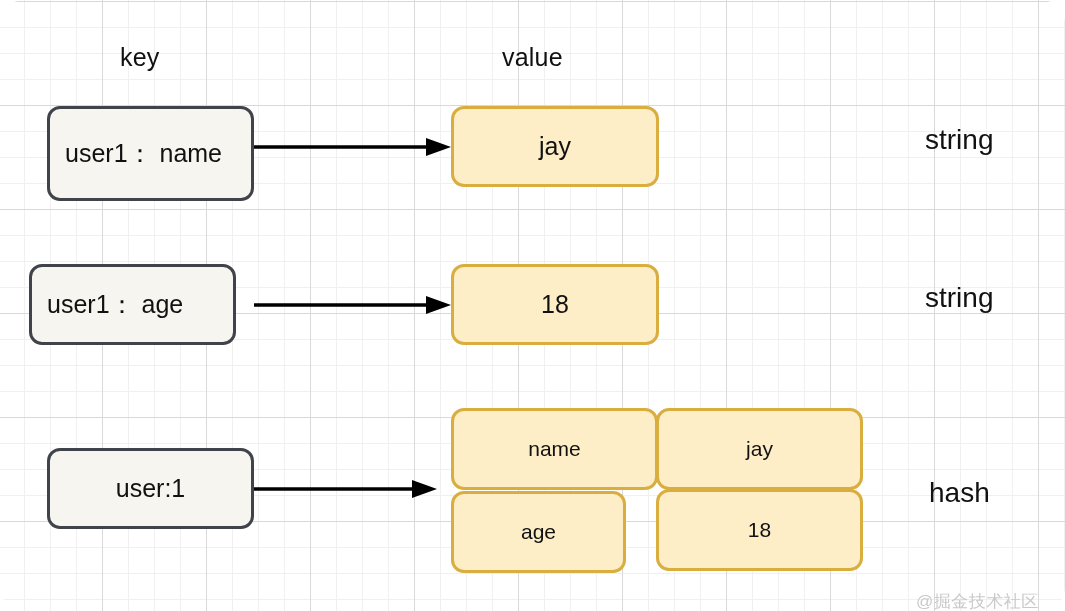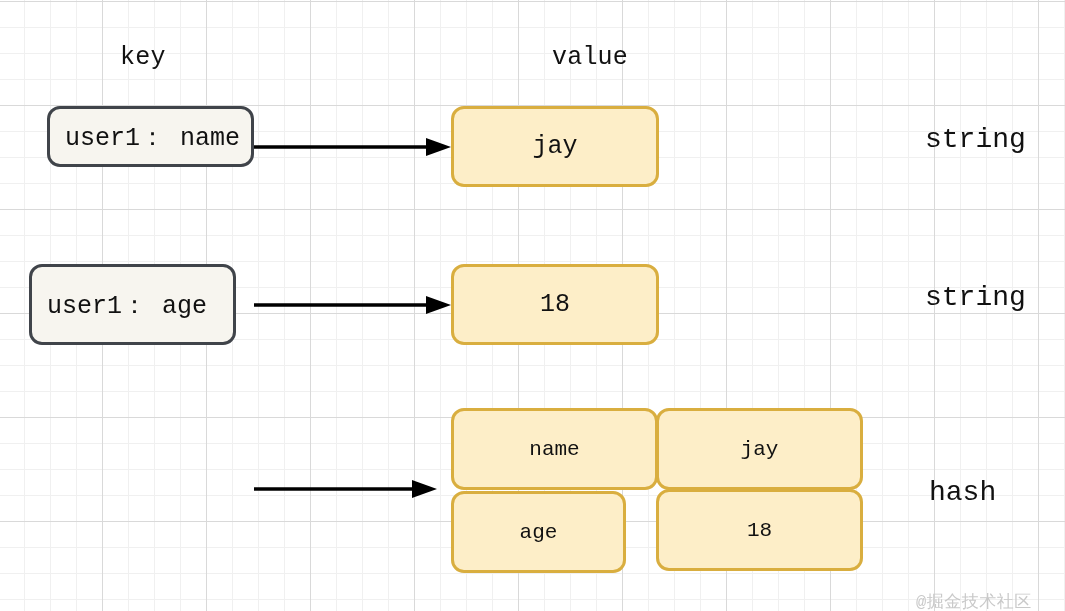--- a/index.html
+++ b/index.html
@@ -21,21 +21,22 @@
     background-size:
       104px 104px,
       104px 104px,
       26px 26px,
       26px 26px;
     background-position:
       -2px 1px,
       -2px 1px,
       -2px 1px,
       -2px 1px;
-    font-family: Liberation Mono, monospace;
+    font-family: Liberation Sans, sans-serif;
+    border-radius: 24px;
   }
 
   .hdr {
     position: absolute;
     font-size: 25px;
     color: #111111;
     white-space: nowrap;
     letter-spacing: 0.2px;
   }
 
@@ -104,23 +105,23 @@
     letter-spacing: 0.5px;
     margin-top: 16px;
   }
 </style>
 </head>
 <body>
 
 <div id="canvas">
 
   <div class="hdr" style="left:120px; top:43px;">key</div>
-  <div class="hdr" style="left:552px; top:43px;text-align:right;">value</div>
+  <div class="hdr" style="left:502px; top:43px;text-align:right;">value</div>
 
-  <div class="key-box left-pad" style="left:47px; top:106px; width:207px; height:61px;">
+  <div class="key-box left-pad" style="left:47px; top:106px; width:207px; height:95px;">
     <span>user1： name</span>
   </div>
 
   <div class="arrow" style="left:254px; top:137px; width:198px;">
     <svg width="198" height="20" viewBox="0 0 198 20">
       <line x1="0" y1="10" x2="178" y2="10" stroke="#000000" stroke-width="3.5"></line>
       <polygon points="172,1 197,10 172,19" fill="#000000"></polygon>
     </svg>
   </div>
 
@@ -140,20 +141,23 @@
       <polygon points="172,1 197,10 172,19" fill="#000000"></polygon>
     </svg>
   </div>
 
   <div class="val-box" style="left:451px; top:264px; width:208px; height:81px;">
     <span>18</span>
   </div>
 
   <div class="type-label" style="left:925px; top:282px;">string</div>
 
+  <div class="key-box centered" style="left:47px; top:448px; width:207px; height:81px;">
+    <span>user:1</span>
+  </div>
 
   <div class="arrow" style="left:254px; top:479px; width:184px;">
     <svg width="184" height="20" viewBox="0 0 184 20">
       <line x1="0" y1="10" x2="164" y2="10" stroke="#000000" stroke-width="3.5"></line>
       <polygon points="158,1 183,10 158,19" fill="#000000"></polygon>
     </svg>
   </div>
 
   <div class="hash-cell" style="left:451px; top:408px; width:207px; height:82px;">
     <span>name</span>

